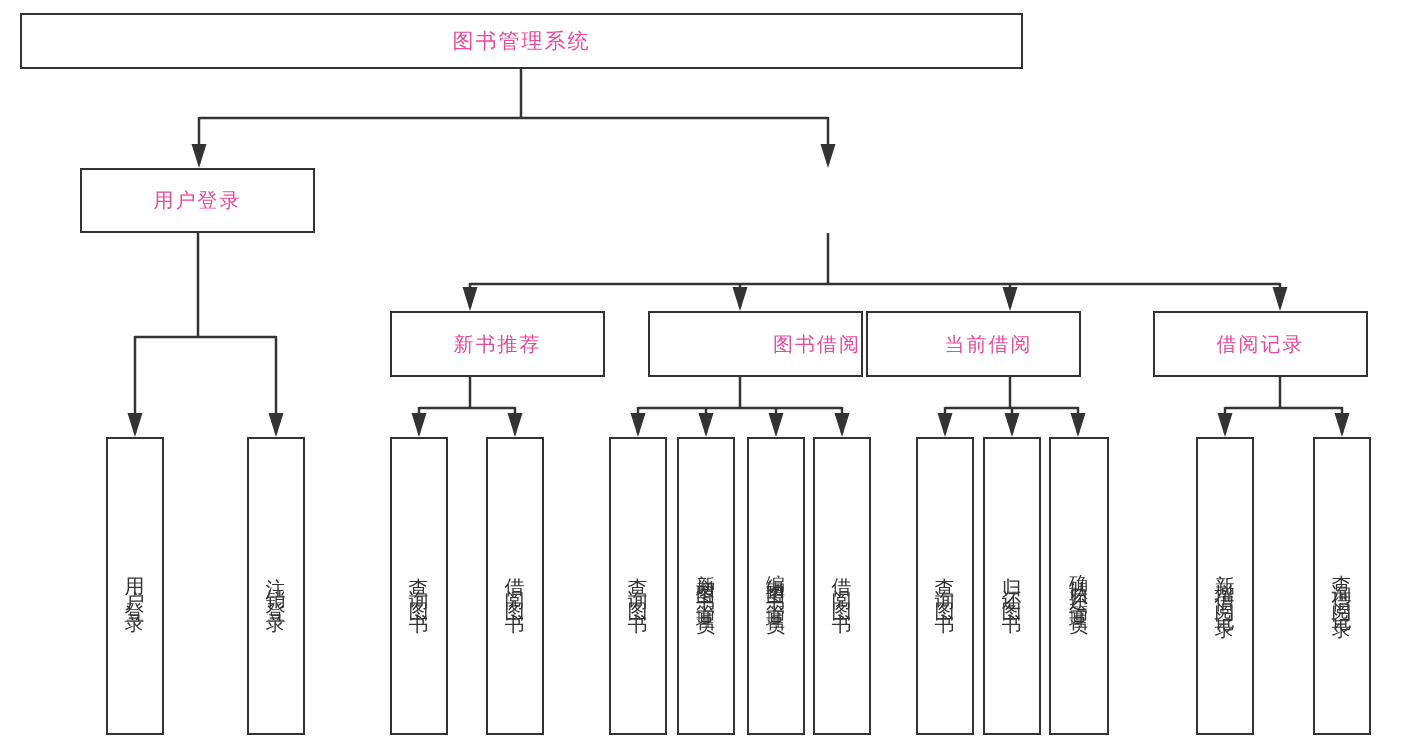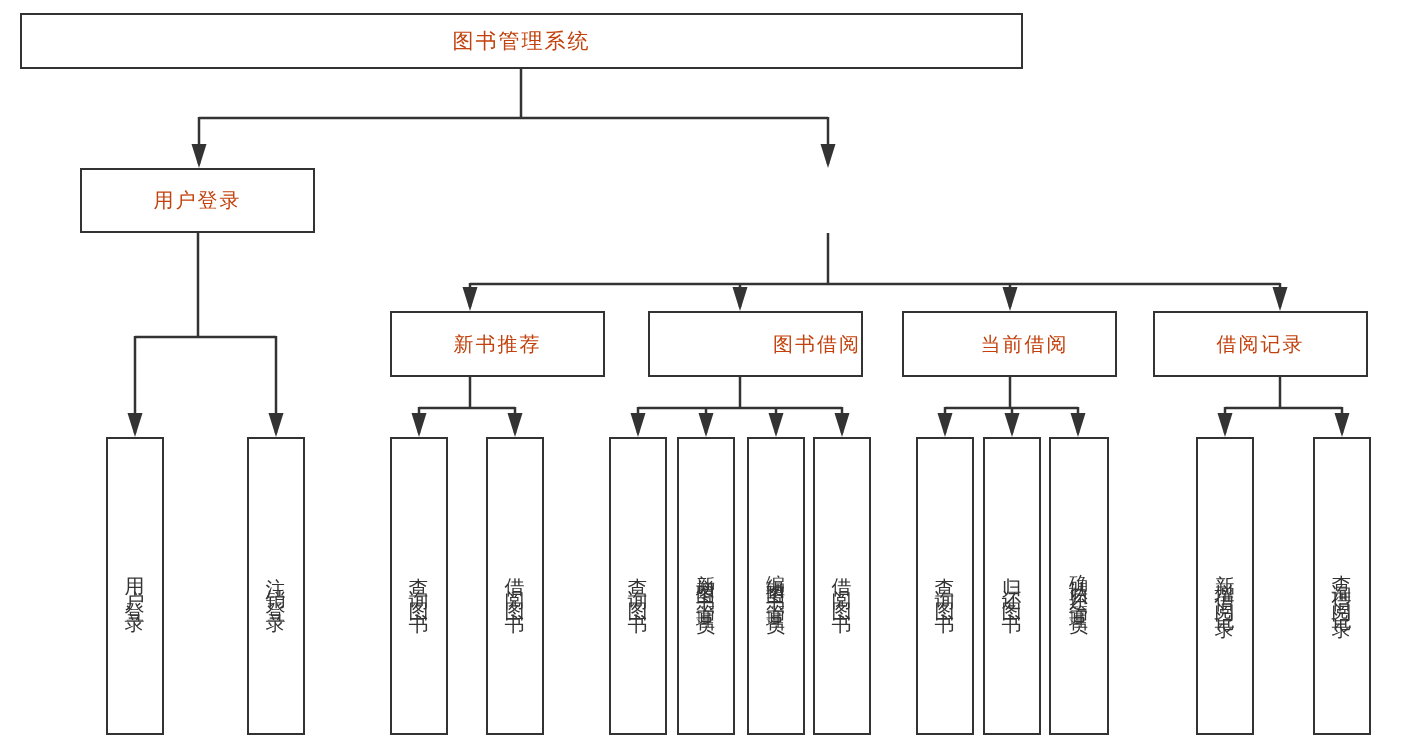--- a/index.html
+++ b/index.html
@@ -21,39 +21,39 @@
     z-index: 1;
   }
 
   .node {
     position: absolute;
     background: #ffffff;
     border: 2.5px solid #333333;
     display: flex;
     align-items: center;
     justify-content: center;
-    color: #c2410c;
+    color: #ec4899;
     z-index: 2;
   }
 
   .node-h {
     font-size: 20px;
     letter-spacing: 2px;
     white-space: nowrap;
   }
 
   .node-root { left: 20px; top: 13px; width: 1003px; height: 56px; font-size: 21px; }
 
   .node-l2-a { left: 80px;  top: 168px; width: 235px; height: 65px; }
   .node-l2-b { left: 710px; top: 168px; width: 237px; height: 65px; }
 
   .node-l3 { top: 311px; width: 215px; height: 66px; }
   .node-l3-a { left: 362px; margin-left: 28px; }
   .node-l3-b { left: 648px; justify-content: flex-end; }
-  .node-l3-c { left: 902px; padding-left: 30px; }
+  .node-l3-c { left: 866px; padding-left: 30px; }
   .node-l3-d { left: 1136px; margin-left: 17px; }
 
   .leaf {
     position: absolute;
     top: 437px;
     width: 58px;
     height: 298px;
     background: #ffffff;
     border: 2.5px solid #333333;
     display: flex;

